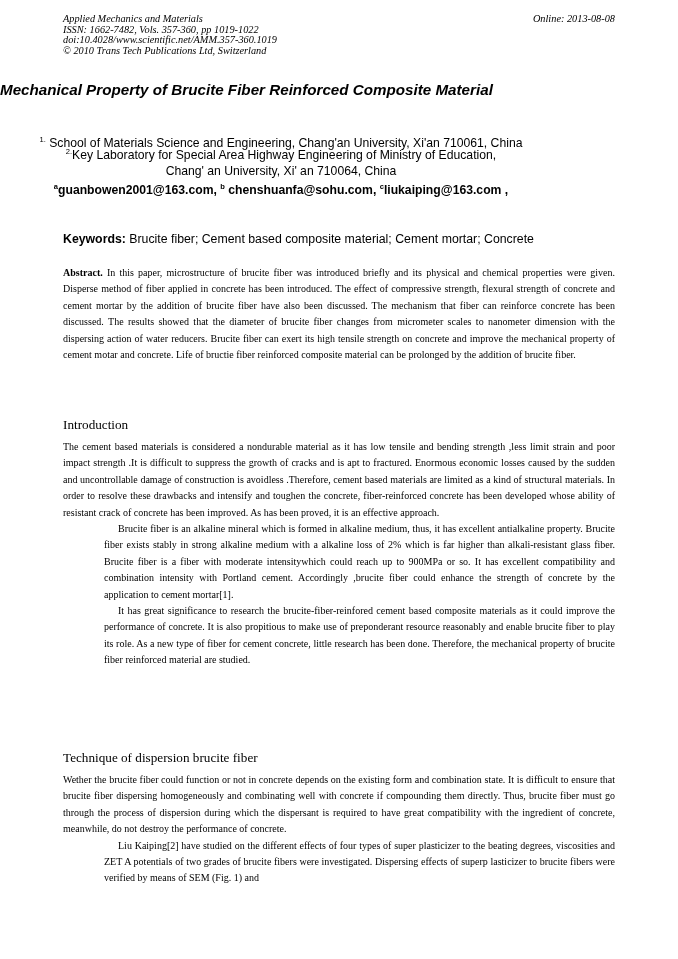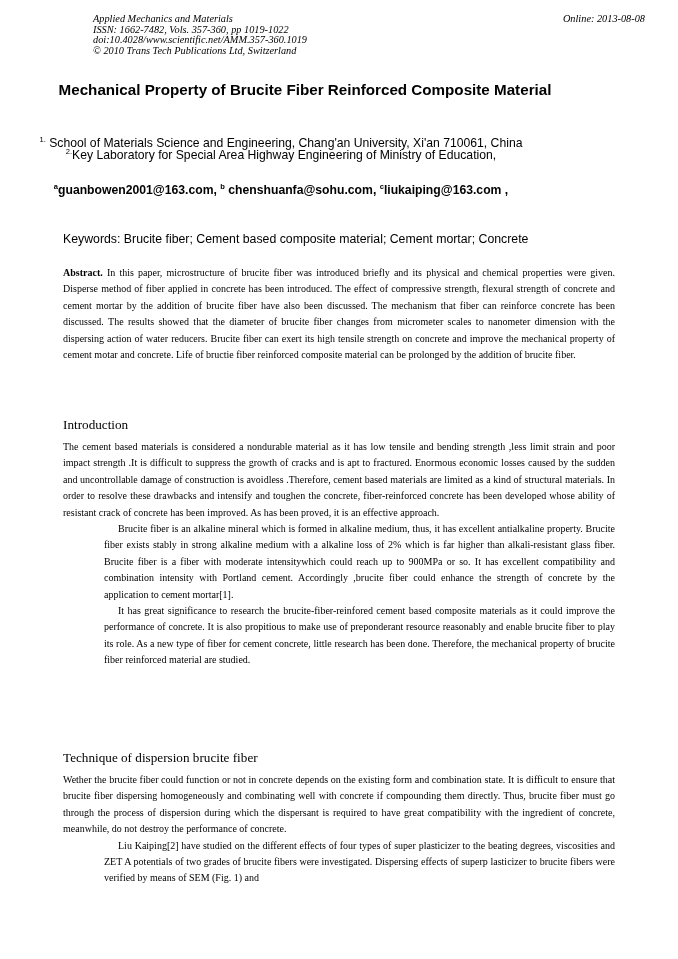--- a/index.html
+++ b/index.html
@@ -1,30 +1,30 @@
 <!DOCTYPE html>
 <html><head>
 <meta charset="utf-8">
 <style>
   html, body { margin: 0; padding: 0; background: #ffffff; }
   body { width: 678px; height: 959px; position: relative; overflow: hidden; color: #000; }
   .page { position: absolute; left: 0; top: 0; width: 678px; height: 959px; }
   .header { position: absolute; left: 63px; top: 14px; width: 552px;
-    font-family: "Liberation Serif", serif; font-style: italic; font-size: 10.3px; line-height: 10.6px; margin-left: 30px; }
+    font-family: "Liberation Serif", serif; font-style: italic; font-size: 10.3px; line-height: 10.6px; }
   .header .online { position: absolute; right: 0; top: 0; }
-  .title { position: absolute; left: 0; width: 610px; top: 81px; text-align: center;
-    font-family: "Liberation Sans", sans-serif; font-weight: bold; font-size: 15.2px; }
+  .title { position: absolute; left: 0; width: 610px; top: 81px; 
+    font-family: "Liberation Sans", sans-serif; font-weight: bold; font-size: 15.2px; font-style: italic; }
   .authors { position: absolute; left: 0; width: 678px; top: 111px; text-align: center;
     font-family: "Liberation Sans", sans-serif; font-size: 15px; }
   sup { font-size: 62%; vertical-align: 0.6em; line-height: 0; }
   .affil { position: absolute; left: 0; width: 562px; text-align: center;
     font-family: "Liberation Sans", sans-serif; font-size: 12.2px; line-height: 15.5px; }
   .keywords { position: absolute; left: 63px; top: 232px; width: 560px;
     font-family: "Liberation Sans", sans-serif; font-size: 12.3px; }
-  .keywords b { font-weight: normal; }
+  .keywords b { font-weight: bold; }
   .body-text { position: absolute; left: 63px; width: 552px;
     font-family: "Liberation Serif", serif; font-size: 10px; line-height: 16.4px; text-align: justify; }
   .body-text p { margin: 0; }
   .body-text p.indent { text-indent: 14px; margin-left: 41px; }
   .heading { position: absolute; left: 63px; font-family: "Liberation Serif", serif; font-weight: normal; font-size: 13.2px; }
 </style>
 </head>
 <body>
 
 <div class="page">
@@ -40,20 +40,21 @@
   <div class="title">Mechanical Property of Brucite Fiber Reinforced Composite Material</div>
 
 
   <div class="affil" style="top:136px;">
     <sup>1.</sup>
     <span>School of Materials Science and Engineering, Chang'an University, Xi'an 710061, China</span>
   </div>
 
   <div class="affil" style="top:148px;">
     <div><sup>2.</sup><span>Key Laboratory for Special Area Highway Engineering of Ministry of Education,</span></div>
+    <div>Chang' an University, Xi' an 710064, China</div>
   </div>
 
   <div class="affil" style="top:183px;font-weight:bold;">
     <sup>a</sup><span>guanbowen2001@163.com,</span>
     <sup>b</sup> <span>chenshuanfa@sohu.com,</span>
     <sup>c</sup><span>liukaiping@163.com ,</span>
   </div>
 
   <div class="keywords">
     <b>Keywords:</b>

